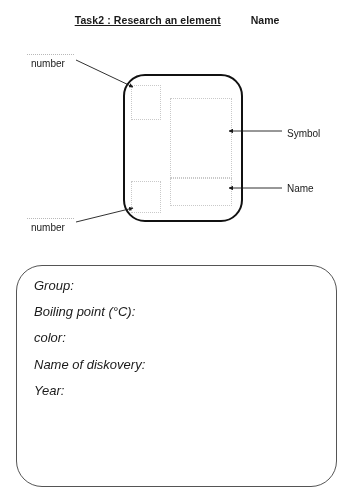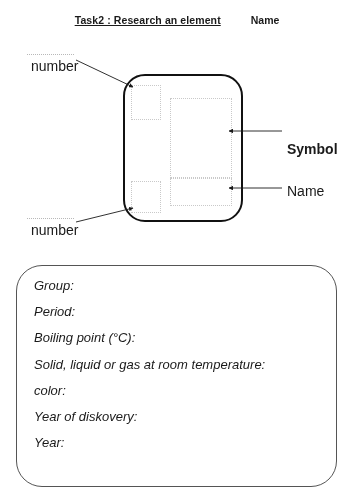--- a/index.html
+++ b/index.html
@@ -78,27 +78,27 @@
   .field-name {
     left: 170px;
     top: 178px;
     width: 62px;
     height: 28px;
   }
 
   
   .callout-label {
     position: absolute;
-    font-size: 14px;
+    font-size: 10px;
     color: #1a1a1a;
     white-space: nowrap;
   }
   .lbl-number-top   { left: 31px;  top: 58px; }
   .lbl-number-bottom{ left: 31px;  top: 222px; }
-  .lbl-symbol       { left: 287px; top: 141px; font-weight: bold; }
+  .lbl-symbol       { left: 287px; top: 128px; }
   .lbl-name         { left: 287px; top: 183px; }
 
   
   .guide-line {
     position: absolute;
     left: 27px;
     width: 47px;
     height: 0;
     border-top: 1px dotted #b8b8b8;
   }
@@ -172,19 +172,17 @@
   </defs>
   <line x1="76" y1="60" x2="133" y2="87" stroke="#1a1a1a" stroke-width="0.9" marker-end="url(#ah)"></line>
   <line x1="76" y1="222" x2="133" y2="208" stroke="#1a1a1a" stroke-width="0.9" marker-end="url(#ah)"></line>
   <line x1="282" y1="131" x2="229" y2="131" stroke="#1a1a1a" stroke-width="0.9" marker-end="url(#ah)"></line>
   <line x1="282" y1="188" x2="229" y2="188" stroke="#1a1a1a" stroke-width="0.9" marker-end="url(#ah)"></line>
 </svg>
 
 <div class="answer-box"></div>
 <div class="answer-list">
   <div class="answer-item">Group:</div>
-  <div class="answer-item">Period:</div>
   <div class="answer-item">Boiling point (°C):</div>
-  <div class="answer-item">Solid, liquid or gas at room temperature:</div>
   <div class="answer-item">color:</div>
-  <div class="answer-item">Year of diskovery:</div>
+  <div class="answer-item">Name of diskovery:</div>
   <div class="answer-item">Year:</div>
 </div>
 
 </body></html>

